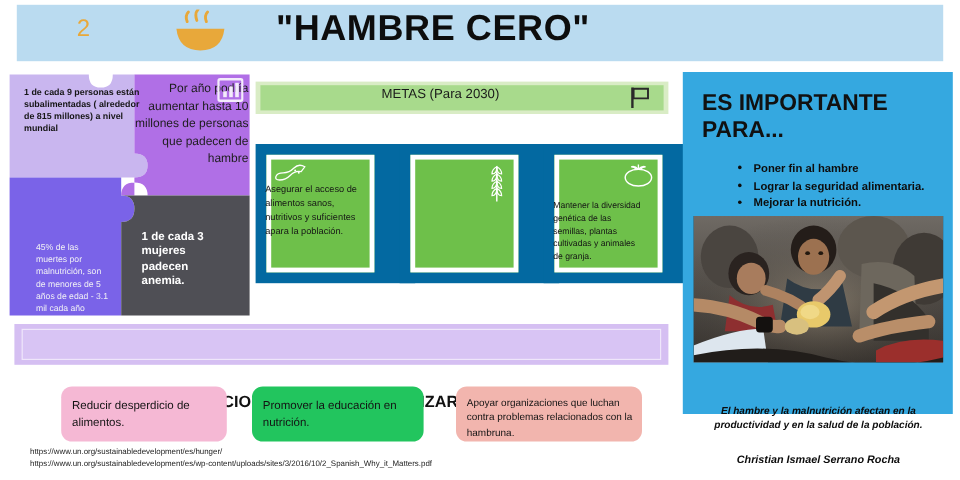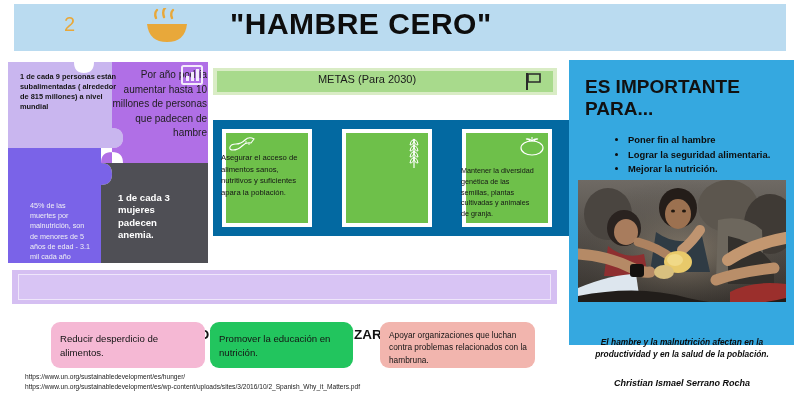--- a/index.html
+++ b/index.html
@@ -177,21 +177,21 @@
     font-family: "Liberation Sans", sans-serif;
     margin-top: 48px;
   }
 
   
   .action {
     position: absolute;
     border-radius: 9px;
     box-sizing: border-box;
   }
-  .a1 { left: 51px; top: 322px; width: 154px; height: 46px; background: #f5b8d4; padding-left: 20px; }
+  .a1 { left: 51px; top: 322px; width: 138px; height: 46px; background: #f5b8d4; padding-left: 20px; }
   .a2 { left: 210px; top: 322px; width: 143px; height: 46px; background: #22c55e; }
   .a3 { left: 380px; top: 322px; width: 155px; height: 46px; background: #f2b5ae; }
   .action-text {
     position: absolute;
     left: 9px;
     width: 125px;
     font-size: 9.6px;
     line-height: 1.45;
     color: #141414;
     font-family: "Liberation Sans", sans-serif;

